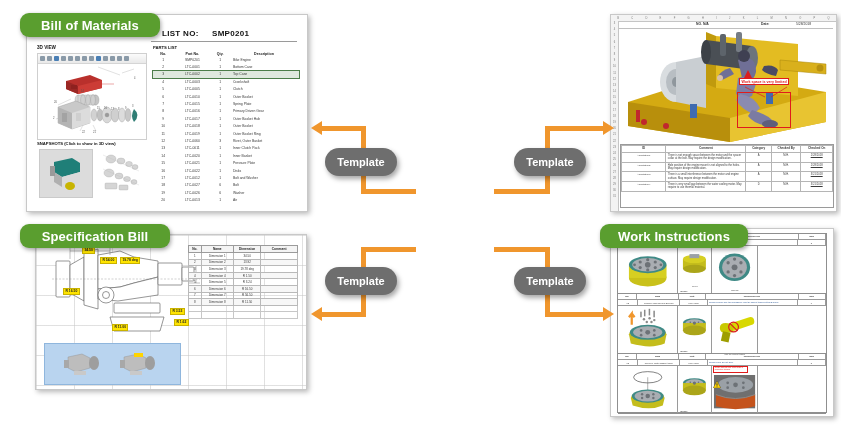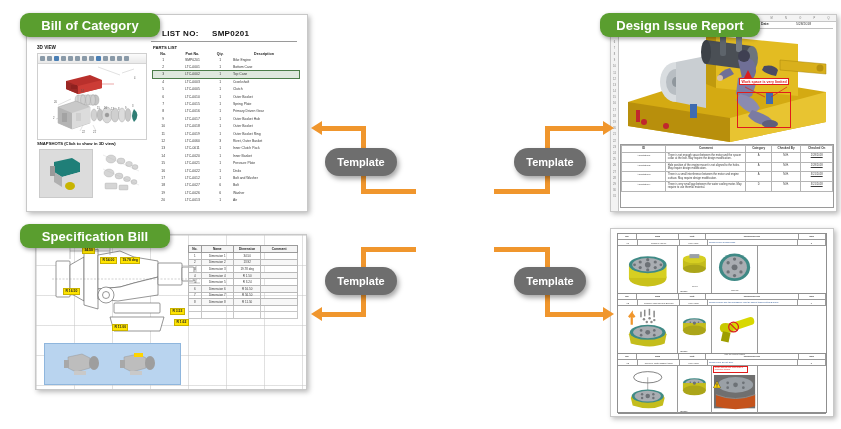--- a/index.html
+++ b/index.html
@@ -376,21 +376,21 @@
                 <td style="text-align: center;">LTC-0013</td>
                 <td style="text-align: center;">1</td>
                 <td style="text-align: left; padding-left: 4px;">Air</td>
               </tr>
             </tbody>
         </table>
       </div>
     </div>
   </div>
   <div class="badge" style="left:20px;top:13px;width:120px;height:24px;font-size:13px;">
-    <span>Bill of Category</span>
+    <span>Bill of Materials</span>
   </div>
 
   <div class="panel" style="left:610px;top:14px;width:225px;height:196px;">
     <div class="panel-inner">
 
       <div class="xlhdr" style="left:0;top:0;width:100%;height:6px;">
         <div class="colhdr">
           <span>B</span>
             <span>C</span>
             <span>D</span>
@@ -544,23 +544,20 @@
                 <td class="ctr" style="font-size: 2.5px;">Annotation4</td>
                 <td>There is very small gap between the water cooling motor.  May require to use thermal material.</td>
                 <td class="ctr">D</td>
                 <td class="ctr">M.H.</td>
                 <td class="ctr" style="text-decoration: underline;">3/21/2018</td>
               </tr>
             </tbody>
         </table>
       </div>
     </div>
-  </div>
-  <div class="badge" style="left:600px;top:13px;width:140px;height:24px;font-size:13px;">
-    <span>Design Issue Report</span>
   </div>
 
   <div class="panel" style="left:35px;top:234px;width:270px;height:154px;">
     <div class="panel-inner">
       <div class="gridbg" style="background-size:38px 30px;"></div>
 
       <svg style="position:absolute;left:12px;top:8px;width:160px;height:94px;" viewBox="0 0 160 94">
         <g fill="#ffffff" stroke="#6a6a6a" stroke-width=".7">
           <rect x="8" y="18" width="14" height="36" rx="1"></rect>
           <path d="M22 22 L36 14 L36 58 L22 50 Z"></path>
@@ -890,20 +887,23 @@
                 <div style="width: 33%; border-right: none;"></div>
               </div>
               <div style="position: relative; height: 0px;">
                 <div class="note" style="position: absolute; left: 30%; margin-top: -8px; font-size: 2.3px; color: rgb(68, 68, 68); font-weight: bold;">NOTE:</div>
               </div>
             </div>
           </div>
       </div>
     </div>
   </div>
+  <div class="badge" style="left:600px;top:224px;width:128px;height:24px;font-size:13px;">
+    <span>Work Instructions</span>
+  </div>
 
   <div class="pill" style="left:325px;top:148px;width:72px;height:28px;">
     <span>Template</span>
   </div>
   <div class="pill" style="left:514px;top:148px;width:72px;height:28px;">
     <span>Template</span>
   </div>
   <div class="pill" style="left:325px;top:267px;width:72px;height:28px;">
     <span>Template</span>
   </div>

